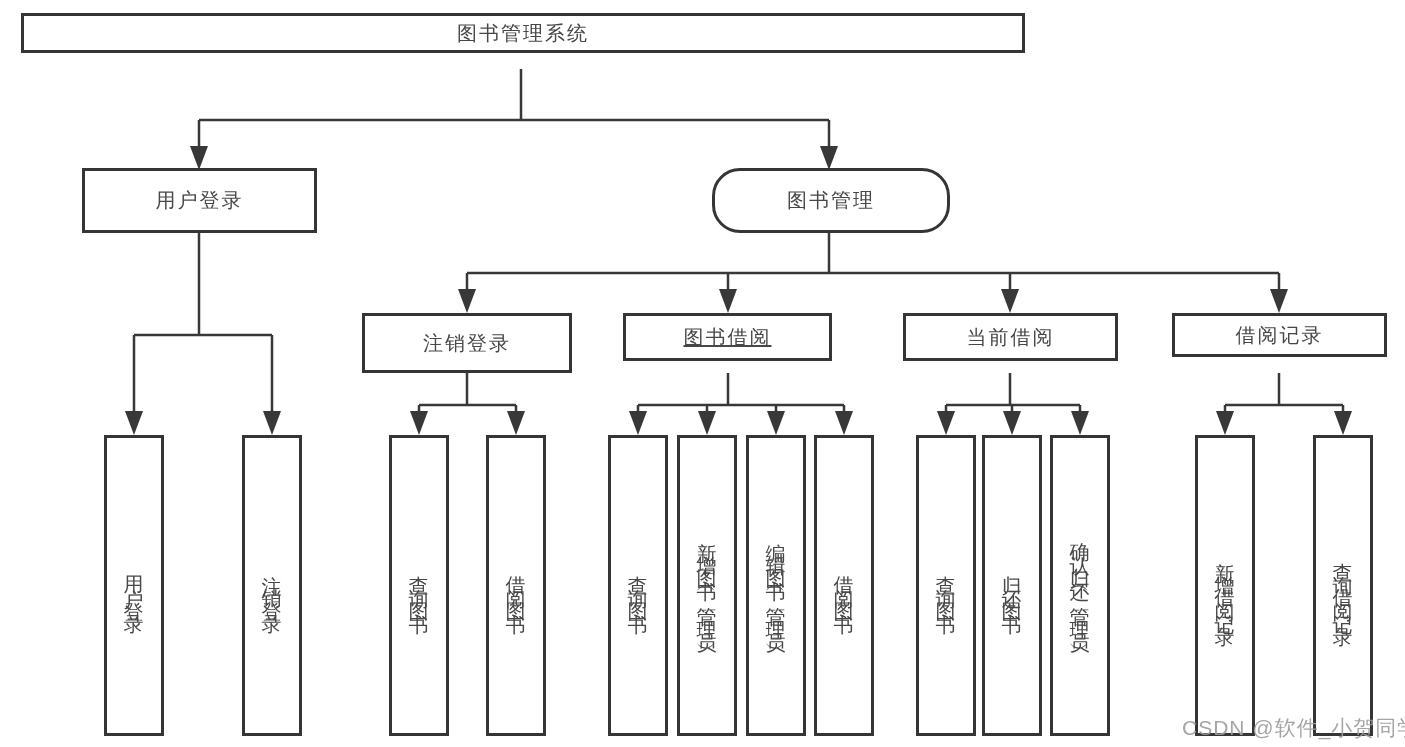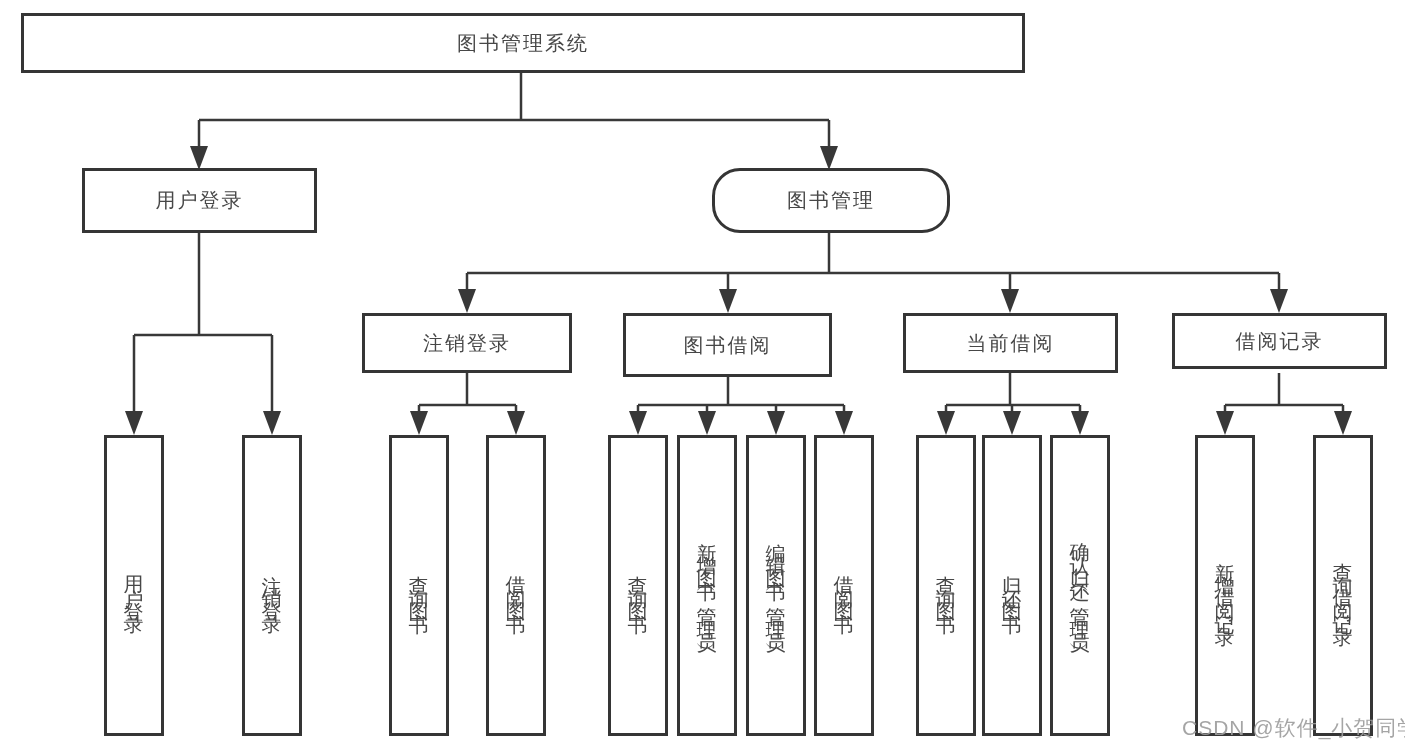--- a/index.html
+++ b/index.html
@@ -31,27 +31,27 @@
     z-index: 1;
   }
   .node.vert span {
     writing-mode: vertical-rl;
     text-orientation: mixed;
     letter-spacing: 13px;
     line-height: 1;
     white-space: nowrap;
   }
   
-  #n-root        { left: 21px;   top: 13px;  width: 1004px; height: 60px; }
+  #n-root        { left: 21px;   top: 13px;  width: 1004px; height: 40px; }
   #n-user-login  { left: 82px;   top: 168px; width: 235px;  height: 65px; }
   #n-book-mgmt   { left: 712px;  top: 168px; width: 238px;  height: 65px; border-radius: 28px; }
   #n-recommend   { left: 362px;  top: 313px; width: 210px;  height: 60px; }
-  #n-borrowing   { left: 623px;  top: 313px; width: 209px;  height: 64px; }
-  #n-current     { left: 903px;  top: 313px; width: 215px;  height: 60px; }
-  #n-records     { left: 1172px; top: 313px; width: 215px;  height: 56px; }
+  #n-borrowing   { left: 623px;  top: 313px; width: 209px;  height: 48px; text-decoration: underline; }
+  #n-current     { left: 903px;  top: 313px; width: 215px;  height: 48px; }
+  #n-records     { left: 1172px; top: 313px; width: 215px;  height: 44px; }
   .leaf          { top: 435px;   width: 60px; height: 301px; }
   #lf-login       { left: 104px; }
   #lf-logout      { left: 242px; }
   #lf-rec-query   { left: 389px; }
   #lf-rec-borrow  { left: 486px; }
   #lf-bor-query   { left: 608px; }
   #lf-bor-add     { left: 677px; }
   #lf-bor-edit    { left: 746px; }
   #lf-bor-borrow  { left: 814px; }
   #lf-cur-query   { left: 916px; }

